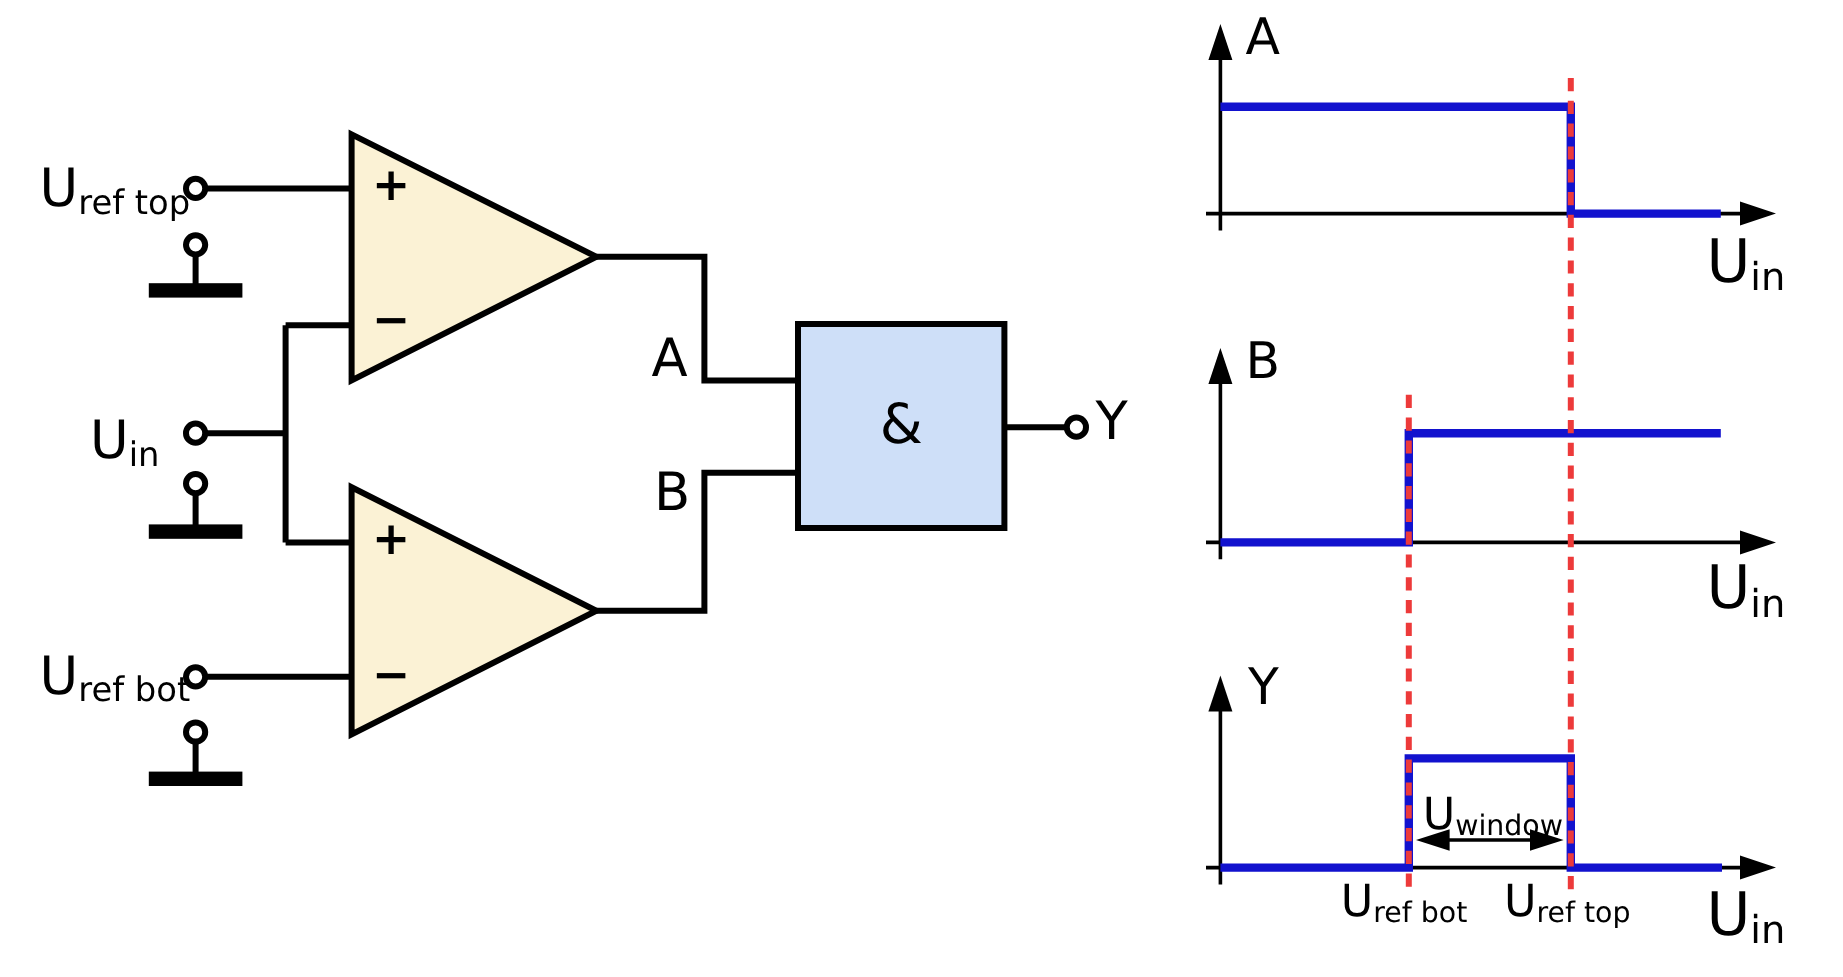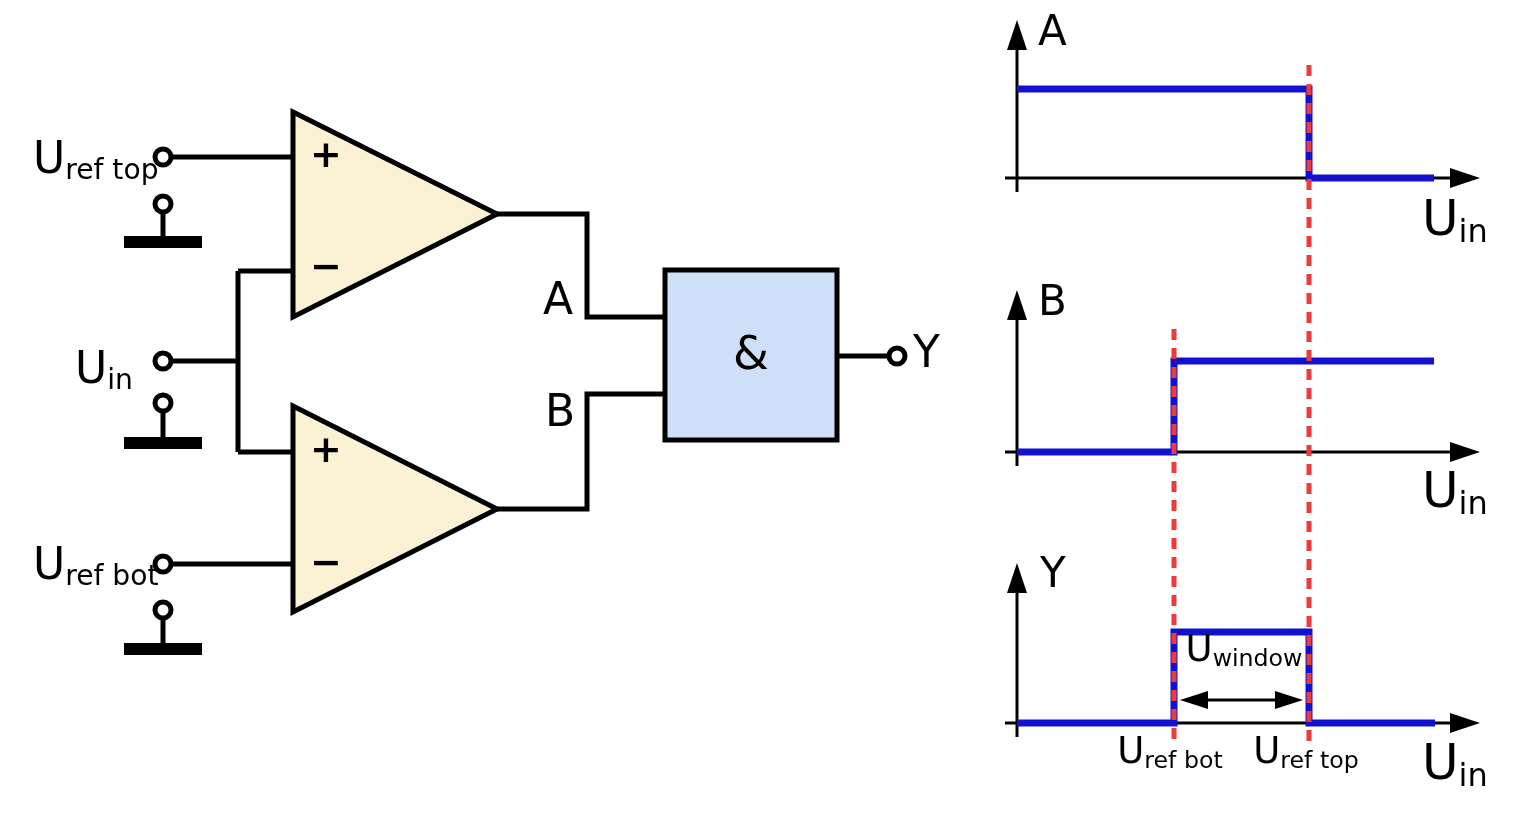--- a/index.html
+++ b/index.html
@@ -130,17 +130,17 @@
   <div class="lbl f-net" style="left:913px;top:330px;">Y</div>
 
   <div class="lbl f-plot" style="left:1038px;top:10px;">A</div>
   <div class="lbl f-plot" style="left:1038px;top:280px;">B</div>
   <div class="lbl f-plot" style="left:1040px;top:552px;">Y</div>
 
   <div class="lbl f-axis" style="left:1422px;top:193px;"><span>U</span><sub>in</sub></div>
   <div class="lbl f-axis" style="left:1422px;top:465px;"><span>U</span><sub>in</sub></div>
   <div class="lbl f-axis" style="left:1422px;top:737px;"><span>U</span><sub>in</sub></div>
 
-  <div class="lbl f-tick ctr" style="left:1244px;top:630px;"><span>U</span><sub>window</sub></div>
+  <div class="lbl f-tick ctr" style="left:1244px;top:660px;"><span>U</span><sub>window</sub></div>
   <div class="lbl f-tick ctr" style="left:1170px;top:732px;"><span>U</span><sub>ref bot</sub></div>
   <div class="lbl f-tick ctr" style="left:1306px;top:732px;"><span>U</span><sub>ref top</sub></div>
 
 </div>
 
 </body></html>

